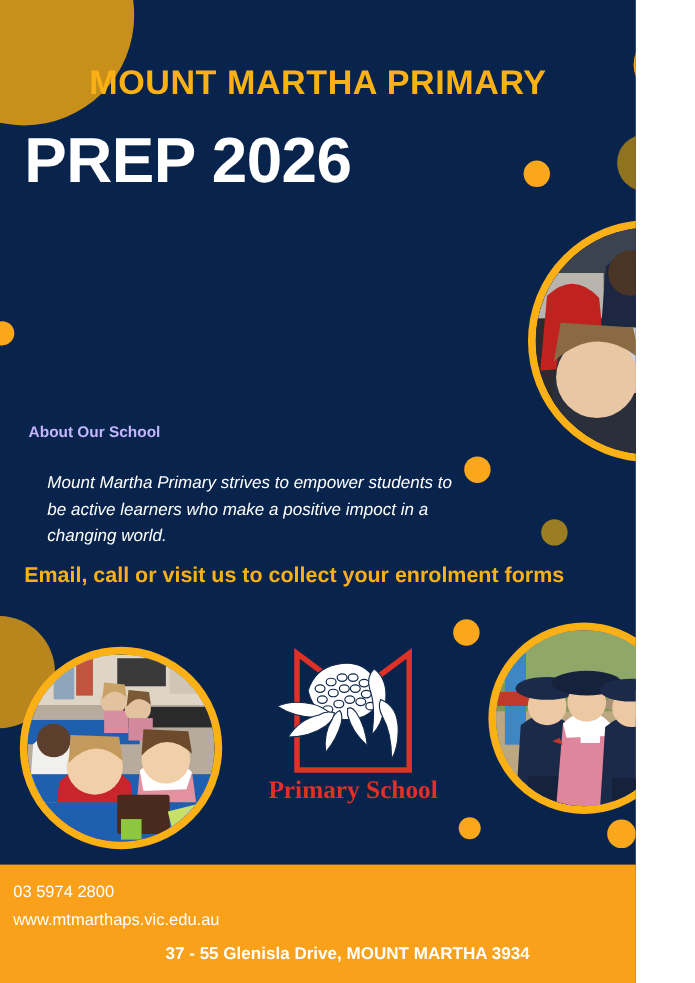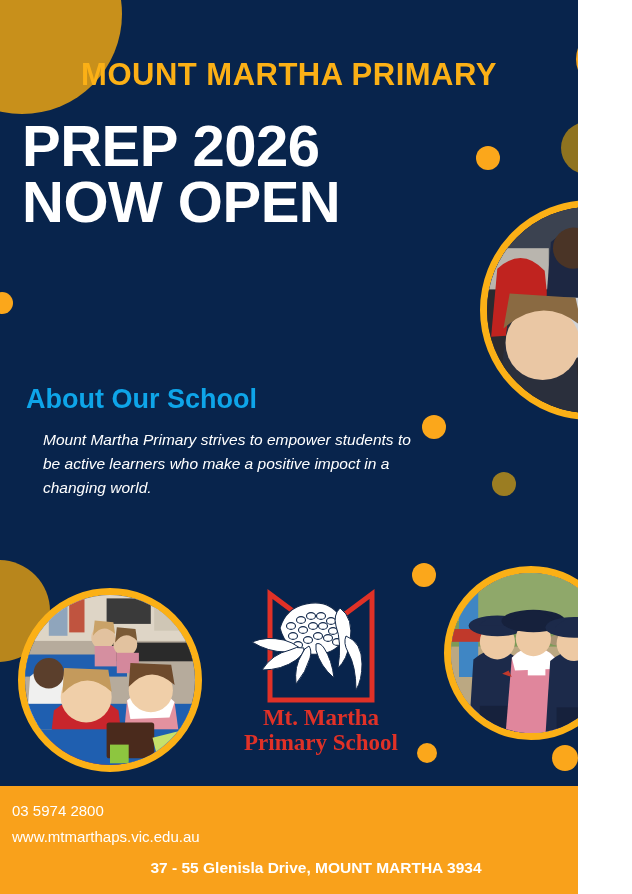--- a/index.html
+++ b/index.html
@@ -39,21 +39,21 @@
   .headline{
     position:absolute;left:22px;top:118px;width:460px;
     color:#ffffff;
     font-size:58px;line-height:.96;
     font-weight:bold;letter-spacing:-.5px;
   }
   .headline div{white-space:nowrap;}
 
   .about-title{
     position:absolute;left:26px;top:384px;
-    color:#0ea5e9;font-size:27px;font-weight:bold;
+    color:#c4b5fd;font-size:14px;font-weight:bold;
   }
   .about-body{
     position:absolute;left:27px;top:428px;width:370px;
     color:#ffffff;font-size:15.5px;line-height:1.55;
     font-style:italic;
     margin-left:16px;
   }
   .cta{
     position:absolute;left:22px;top:512px;
     color:#fbb016;font-size:19.5px;font-weight:bold;
@@ -107,25 +107,25 @@
   <div class="shape dot-b"></div>
   <div class="shape dot-olive-mid"></div>
   <div class="shape dot-c"></div>
   <div class="shape dot-d"></div>
   <div class="shape dot-right-low"></div>
 
   <div class="kicker">MOUNT MARTHA PRIMARY</div>
 
   <div class="headline">
     <div>PREP 2026</div>
-    <div>NOW OPEN</div>
   </div>
 
   <div class="about-title">About Our School</div>
   <div class="about-body">Mount Martha Primary strives to empower students to be active learners who make a positive impoct in a changing world.</div>
+  <div class="cta">Email, call or visit us to collect your enrolment forms</div>
 
   <div class="photo photo-right-top">
     <svg class="ph-canvas" viewBox="0 0 200 200" preserveAspectRatio="xMidYMid slice">
       <rect x="0" y="0" width="200" height="200" fill="#2a2a30"></rect>
       <rect x="0" y="0" width="200" height="72" fill="#3b4250"></rect>
       <rect x="95" y="8" width="75" height="26" fill="#2f6fa8"></rect>
       <rect x="0" y="40" width="60" height="40" fill="#b9b5ae"></rect>
       <circle cx="128" cy="52" r="7" fill="#e8b41c"></circle>
       <circle cx="139" cy="50" r="7" fill="#d0452c"></circle>
       <circle cx="150" cy="53" r="7" fill="#3a6fb0"></circle>
@@ -240,21 +240,20 @@
       <g fill="#ffffff" stroke="#13294b" stroke-width="1">
         <path d="M112 20 q14 10 10 34 q-3 18 -12 26 q4 -26 -2 -42 q-3 -11 4 -18 z"></path>
         <path d="M118 48 q16 6 16 28 q0 16 -6 26 q0 -24 -8 -38 q-5 -9 -2 -16 z"></path>
         <path d="M56 52 q-18 -4 -32 2 q16 10 34 10 q10 0 14 -4 q-8 -6 -16 -8 z"></path>
         <path d="M62 62 q-18 4 -28 20 q20 0 34 -10 q8 -6 8 -12 q-8 -2 -14 2 z"></path>
         <path d="M74 66 q-8 12 -6 30 q10 -12 14 -26 q2 -8 -1 -12 q-5 2 -7 8 z"></path>
         <path d="M88 62 q4 16 18 28 q-2 -18 -10 -30 q-4 -6 -8 -4 z"></path>
       </g>
     </svg>
     <div class="logo-text">
-      <div>Mt. Martha</div>
       <div>Primary School</div>
     </div>
   </div>
 
   <div class="footer">
     <div class="footer-phone">03 5974 2800</div>
     <div class="footer-web">www.mtmarthaps.vic.edu.au</div>
     <div class="footer-addr">37 - 55 Glenisla Drive, MOUNT MARTHA 3934</div>
   </div>
 

